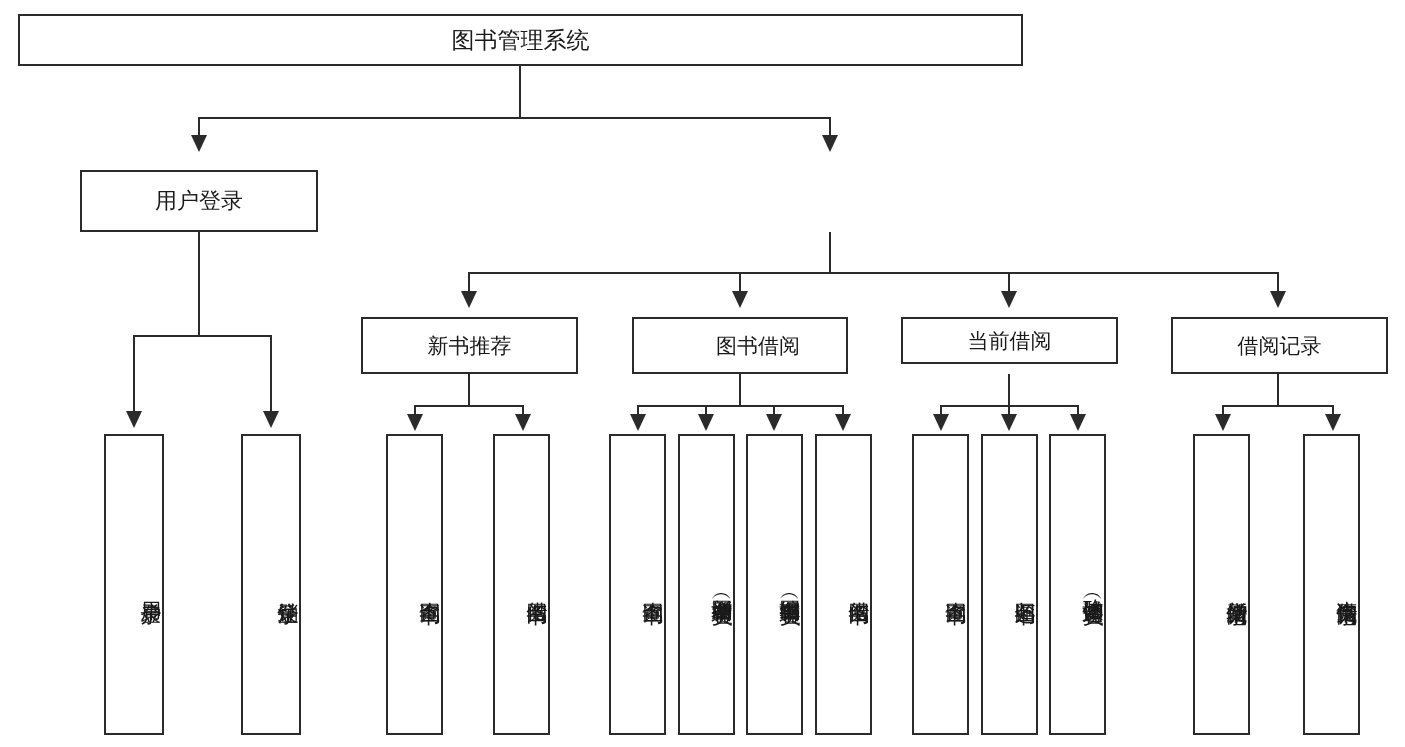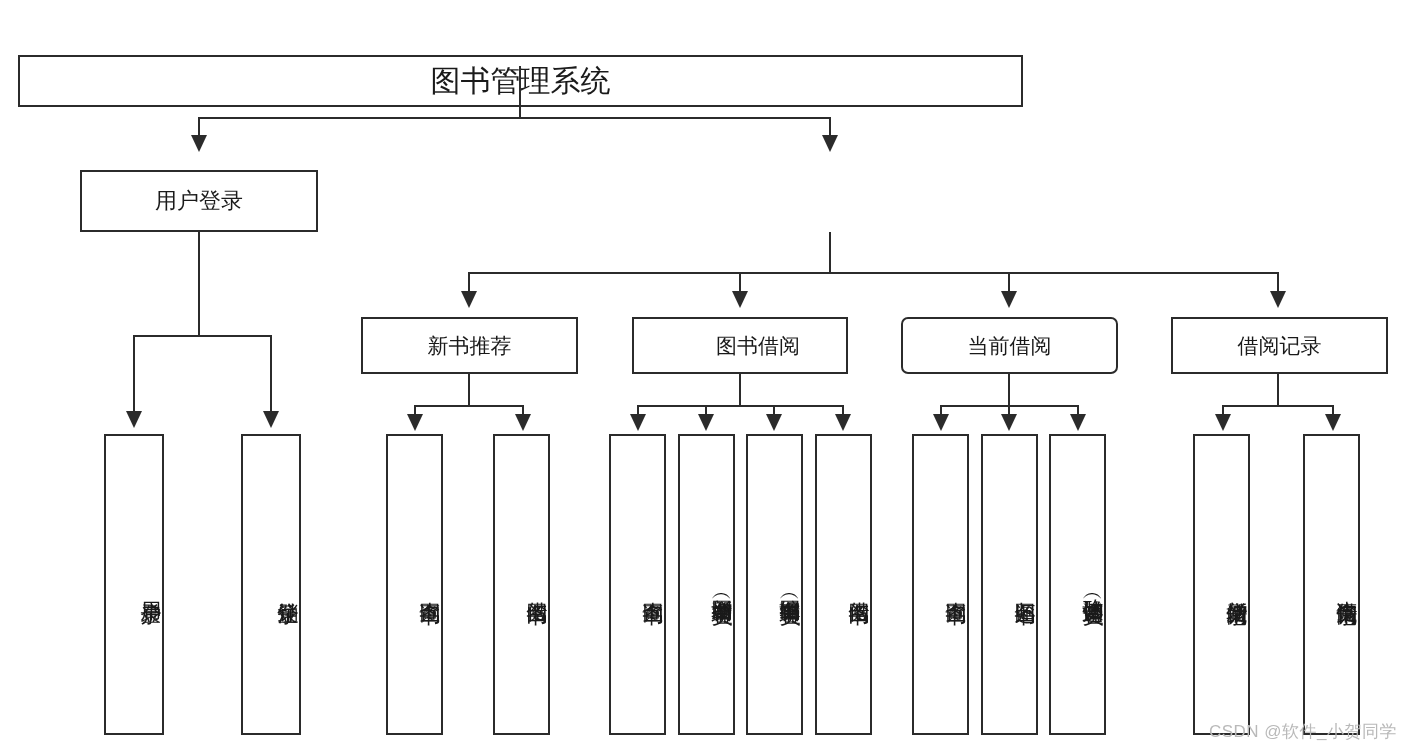--- a/index.html
+++ b/index.html
@@ -22,22 +22,21 @@
     box-sizing: border-box;
     background: #ffffff;
     border: 2px solid #2b2b2b;
     display: flex;
     align-items: center;
     justify-content: center;
     color: #1a1a1a;
     text-align: center;
   }
   .node.root {
-    font-size: 30px;
-    margin-top: 41px;
+    font-size: 23px;
   }
   .node.lvl2 {
     font-size: 22px;
   }
   .node.lvl3 {
     font-size: 21px;
   }
   .node.leaf {
     font-size: 21px;
     writing-mode: vertical-rl;
@@ -116,21 +115,21 @@
   <div class="arrow" style="left:732px; top:291px;"></div>
   <div class="arrow" style="left:1001px; top:291px;"></div>
   <div class="arrow" style="left:1270px; top:291px;"></div>
 
   <div class="node lvl3" style="left:361px; top:317px; width:217px; height:57px;">
     <span class="node-label">新书推荐</span>
   </div>
   <div class="node lvl3" style="left:632px; top:317px; width:216px; height:57px;padding-left:36px;">
     <span class="node-label">图书借阅</span>
   </div>
-  <div class="node lvl3" style="left:901px; top:317px; width:217px; height:57px;border-radius:7px;">
+  <div class="node lvl3" style="left:901px; top:317px; width:217px; height:47px;">
     <span class="node-label">当前借阅</span>
   </div>
   <div class="node lvl3" style="left:1171px; top:317px; width:217px; height:57px;font-family:Liberation Mono, monospace;">
     <span class="node-label">借阅记录</span>
   </div>
 
   <div class="vline" style="left:468px; top:374px; height:32px;"></div>
   <div class="hline" style="left:414px; top:405px; width:110px;"></div>
   <div class="vline" style="left:414px; top:405px; height:10px;"></div>
   <div class="vline" style="left:522px; top:405px; height:10px;"></div>
@@ -201,15 +200,14 @@
     <span class="node-label">确认归还（管理员）</span>
   </div>
 
   <div class="node leaf" style="left:1193px; top:434px; width:57px; height:301px;">
     <span class="node-label">新增借阅记录</span>
   </div>
   <div class="node leaf" style="left:1303px; top:434px; width:57px; height:301px;">
     <span class="node-label">查询借阅记录</span>
   </div>
 
-  <div class="watermark">CSDN @软件_小贺同学</div>
 
 </div>
 
 </body></html>

